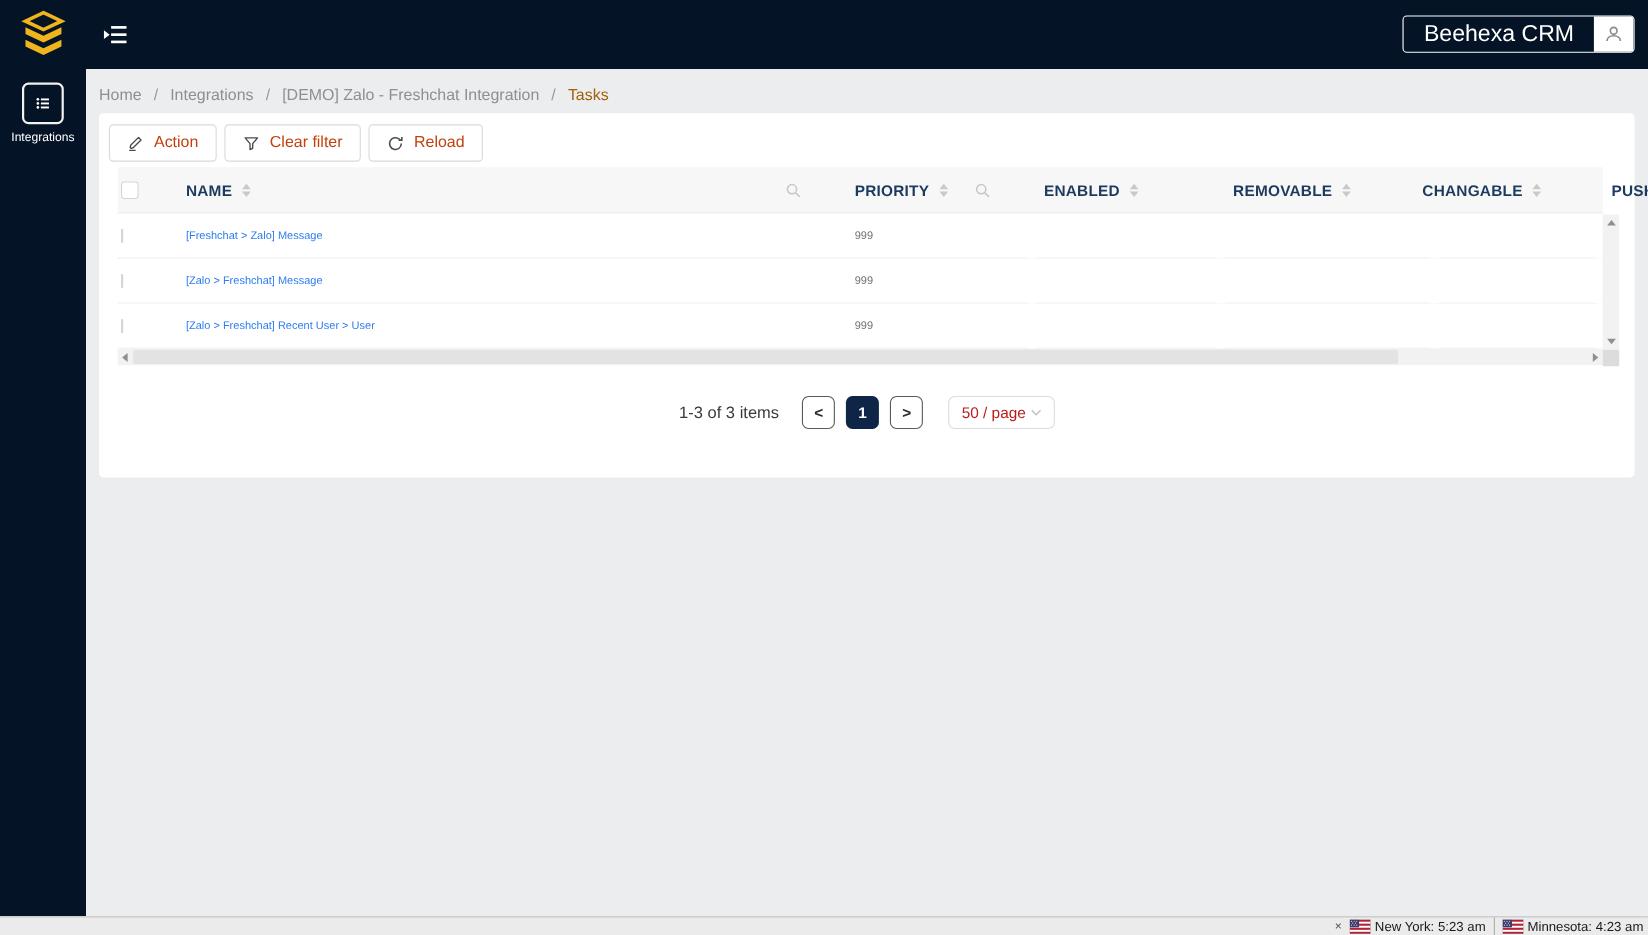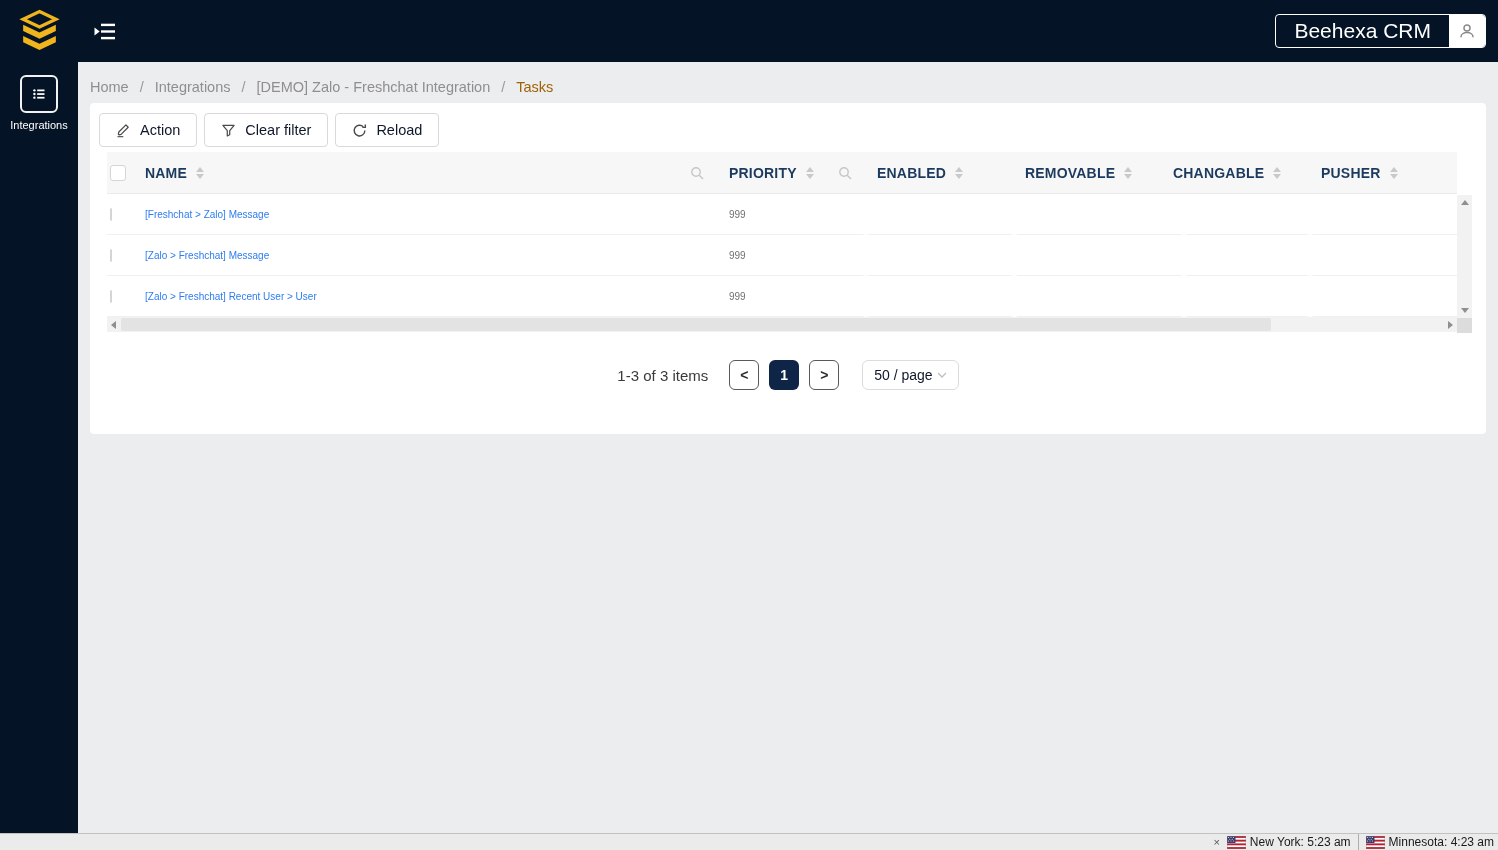--- a/index.html
+++ b/index.html
@@ -35,26 +35,26 @@
   .breadcrumb .bc-sep { margin:0 11px; color:#9a9a9a; }
   .breadcrumb .bc-current { color:#a16207; }
 
   .card { margin:8px 12px 0 12px; height:331px; background:#ffffff;
     border-radius:4px; position:relative; }
 
   
   .toolbar { padding:10px 0 5px 9px; display:flex; gap:7px; }
   .btn { display:inline-flex; align-items:center; gap:9px; height:34px;
     padding:0 16px; background:#fff; border:1px solid #d9d9d9; border-radius:4px;
-    font-size:14.5px; color:#0f172a; cursor:pointer; }
+    font-size:14.5px; color:#c2410c; cursor:pointer; }
 
   
   .table-area { margin:0 14px 0 17px; position:relative; }
   .tgrid { display:grid; grid-template-columns:22px 584px 148px 148px 148px 148px 152px;
-    width:1350px; align-items:center; }
+    width:1350px; align-items:center;gap:24px; }
   .thead { background:#f7f7f7; height:42px; border-bottom:1px solid #ebebeb; }
   .th { display:flex; align-items:center; padding-left:16px; height:42px;
     font-weight:700; font-size:14px; color:#1c3a5e; letter-spacing:.2px; }
   .th.chk { padding-left:3px; }
   .trow { height:41px; border-bottom:1px solid #f0f0f0; }
   .td { padding-left:16px; font-size:10px; color:#707070; }
   .td.chk { padding-left:3px; }
   .link { color:#2e7cf0; cursor:pointer; text-decoration:none; }
 
   .checkbox { width:16px; height:16px; border:1px solid #d5d5d5; border-radius:3px;
@@ -99,21 +99,21 @@
     gap:10px; margin-top:28px;text-align:center; }
   .pg-summary { font-size:15px; color:#3a3a3a; margin-right:11px; }
   .pg-btn { width:30px; height:30px; border:1px solid #595959; border-radius:6px;
     background:#fff; display:flex; align-items:center; justify-content:center;
     font-size:14px; font-weight:700; color:#2b2b2b; cursor:pointer; }
   .pg-page { width:30px; height:30px; border-radius:6px; background:#0e2547;
     color:#fff; display:flex; align-items:center; justify-content:center;
     font-size:14px; font-weight:600; cursor:pointer; }
   .pg-size { height:30px; border:1px solid #dcdcdc; border-radius:6px; background:#fff;
     display:flex; align-items:center; gap:4px; padding:0 11px; font-size:14px;
-    color:#0f172a; cursor:pointer; margin-left:13px; }
+    color:#b91c1c; cursor:pointer; margin-left:13px; }
 
   
   .statusbar { position:fixed; left:0; bottom:0; width:100%; height:17px;
     background:#ebebeb; border-top:1px solid #c2c2c2; z-index:10;
     display:flex; align-items:center; justify-content:flex-end; padding-right:4px;
     font-size:12px; color:#1a1a1a; }
   .sb-close { color:#555; font-size:11px; margin-right:7px; cursor:pointer; }
   .sb-flag { display:flex; margin-right:4px; }
   .sb-sep { width:1px; height:16px; background:#adadad; margin:0 7px; }
 </style>

